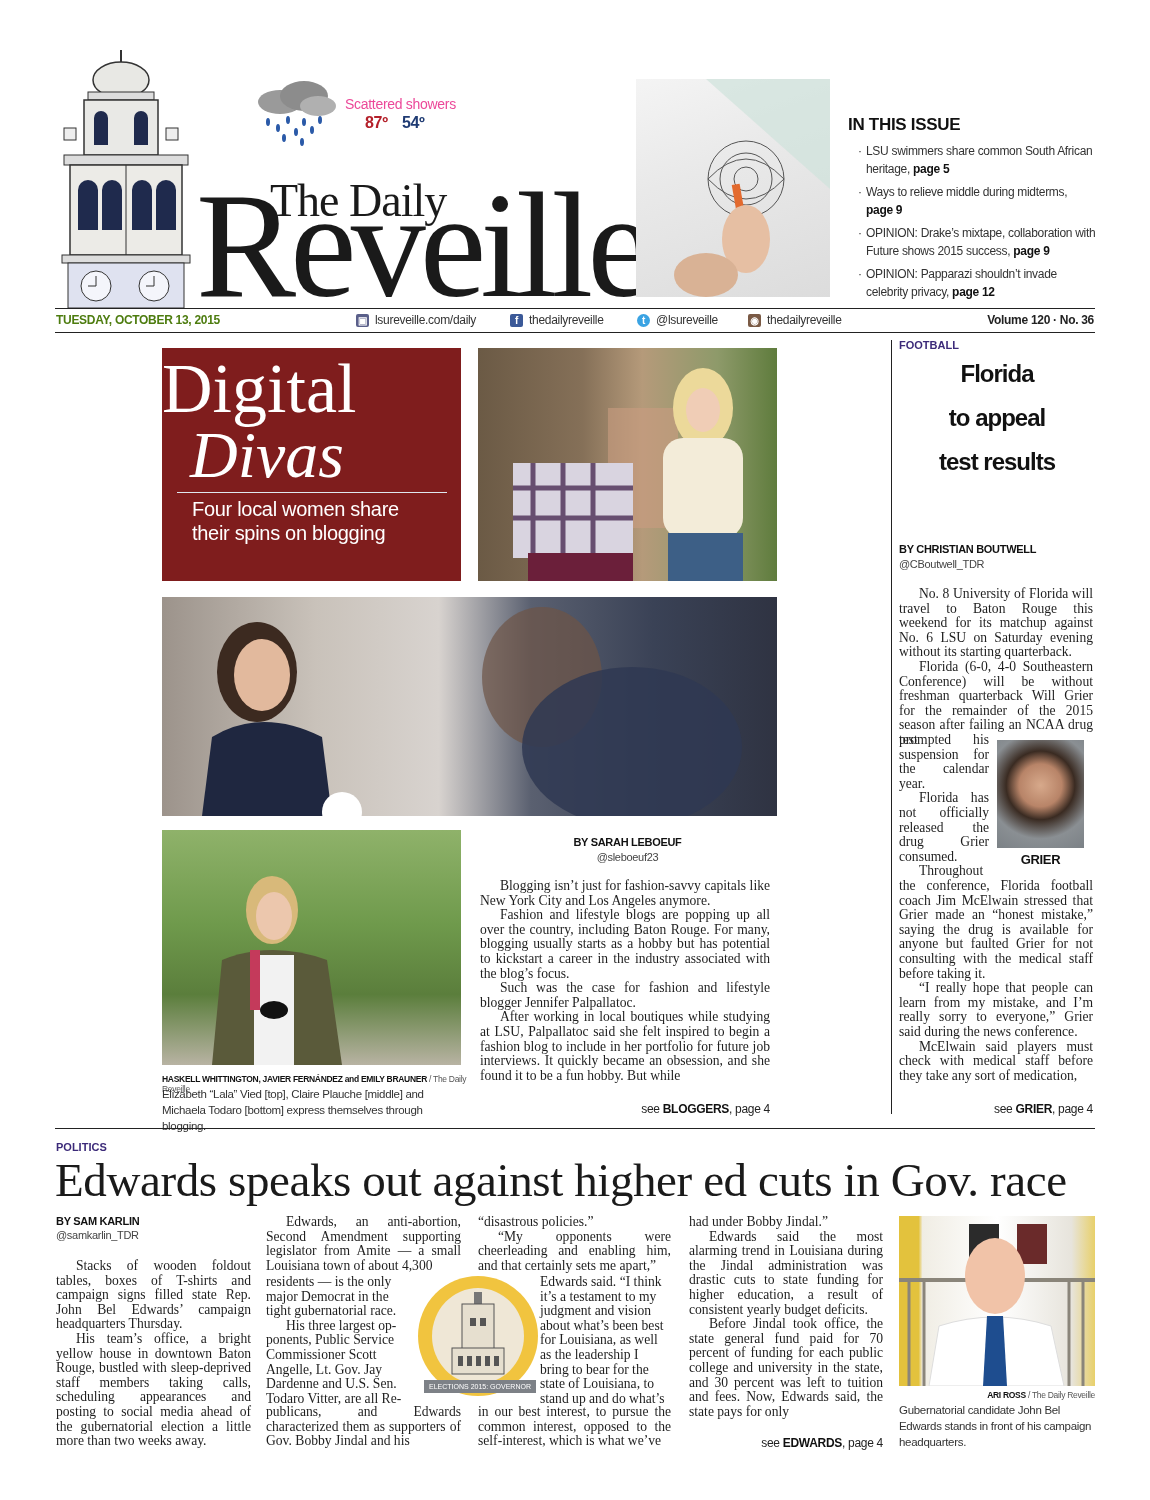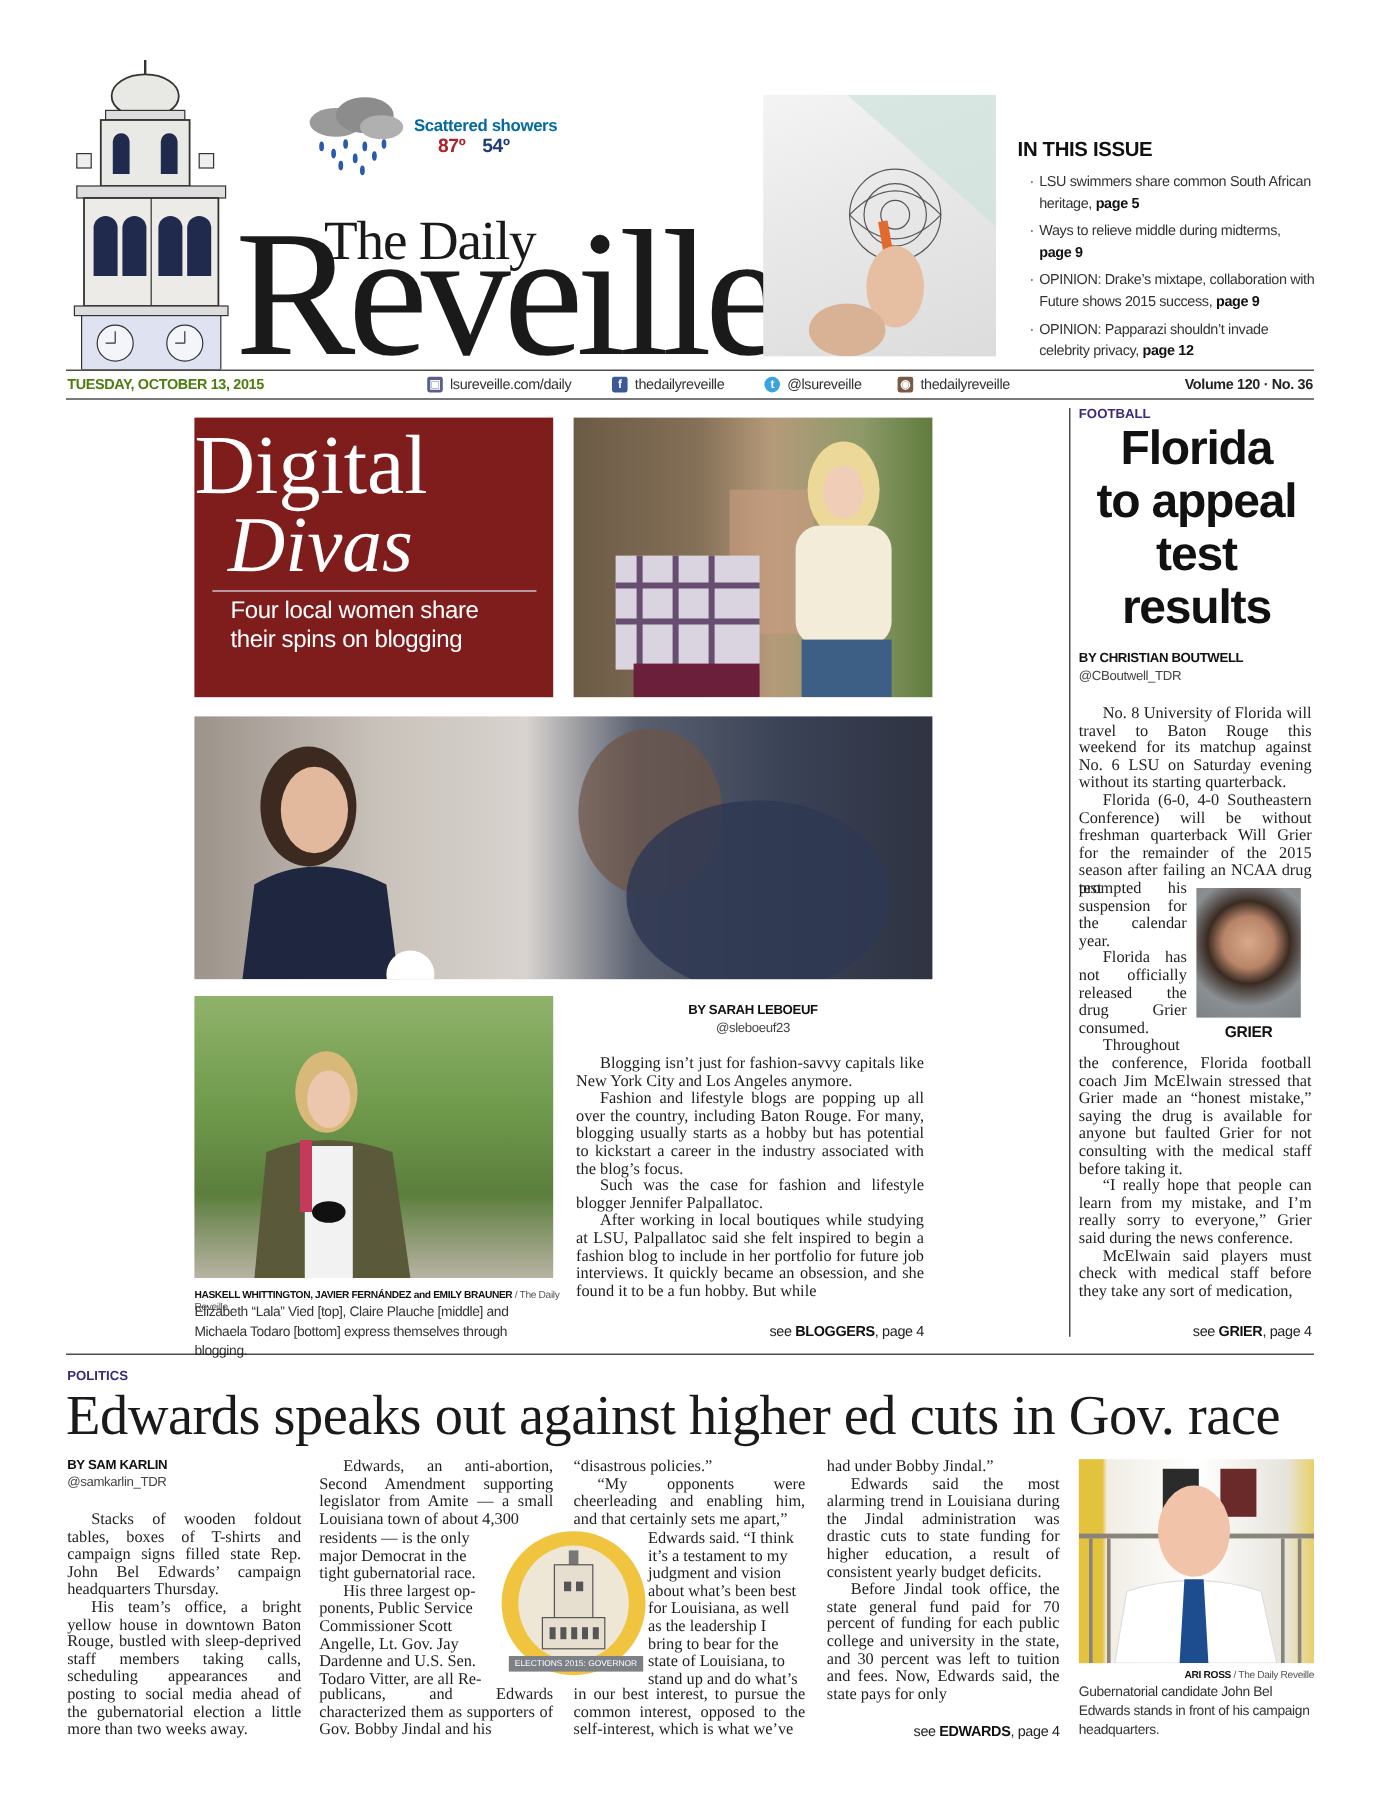--- a/index.html
+++ b/index.html
@@ -6,21 +6,21 @@
   html, body { width: 1150px; height: 1500px; background: #ffffff; overflow: hidden; }
   body { position: relative; font-family: "Liberation Serif", serif; color: #1a1a1a; }
   .abs { position: absolute; }
   .sans { font-family: "Liberation Sans", sans-serif; }
   .cond { font-family: "Liberation Sans", sans-serif; font-stretch: condensed; letter-spacing: -0.3px; }
   .serif { font-family: "Liberation Serif", serif; }
 
   
   .tower { left: 58px; top: 50px; width: 135px; height: 258px; }
   .weather-cloud { left: 256px; top: 78px; width: 82px; height: 70px; }
-  .weather-text { left: 345px; top: 96px; font-size: 14px; color: #0369a1; font-weight: bold; }
+  .weather-text { left: 345px; top: 96px; font-size: 14px; color: #ec4899; }
   .weather-temps { left: 365px; top: 114px; font-size: 16px; font-weight: bold; }
   .temp-hi { color: #b4202a; margin-right: 10px; }
   .temp-lo { color: #1f3b73; }
   .title-small { left: 270px; top: 178px; font-size: 46px; line-height: 46px; color: #1a1a1a; letter-spacing: -1px; }
   .title-big { left: 196px; top: 170px; font-size: 150px; line-height: 150px; color: #1a1a1a; letter-spacing: -6px; }
   .teaser-photo { left: 636px; top: 79px; width: 194px; height: 218px; background: linear-gradient(160deg,#f4f4f4 0%,#e9e9e9 40%,#dcdcdc 100%); overflow: hidden; }
   .issue-head { left: 848px; top: 115px; font-size: 17px; font-weight: bold; color: #111; }
   .issue-list { left: 866px; top: 142px; width: 230px; list-style: none; }
   .issue-list li { font-size: 12px; line-height: 18px; color: #333; margin-bottom: 5px; position: relative; }
   .issue-list li::before { content: "·"; position: absolute; left: -8px; }
@@ -50,21 +50,21 @@
   .byline { font-size: 11px; font-weight: bold; color: #111; }
   .handle { font-size: 11px; color: #444; }
   .body-text { font-size: 13.6px; line-height: 14.6px; text-align: justify; color: #1e1e1e; }
   .body-text p { text-indent: 20px; }
   .jump { font-size: 12px; color: #222; }
   .jump b { color: #111; }
 
   
   .vrule { left: 891px; top: 340px; width: 1px; height: 774px; background: #222; }
   .kicker { font-size: 11px; font-weight: bold; color: #3c2a79; }
-  .fl-head { left: 898px; top: 352px; width: 198px; text-align: center; font-size: 40px; line-height: 44px; font-weight: bold; color: #111; letter-spacing: -1px; }
+  .fl-head { left: 898px; top: 352px; width: 198px; text-align: center; font-size: 24px; line-height: 44px; font-weight: bold; color: #111; letter-spacing: -1px; }
   .grier-photo { left: 997px; top: 740px; width: 87px; height: 108px; background: radial-gradient(circle at 50% 42%,#d7a98b 0%,#b88468 28%,#3a2b22 45%,#8a8f93 70%,#7b8186 100%); }
 
   .hrule2 { left: 55px; top: 1128px; width: 1040px; height: 1px; background: #222; }
   .pol-head { left: 55px; top: 1155px; font-size: 47px; line-height: 50px; color: #1a1a1a; letter-spacing: -0.4px; white-space: nowrap; }
   .seal { left: 418px; top: 1276px; width: 120px; height: 120px; border-radius: 50%; background: #f1c43f; }
   .seal-inner { position: absolute; left: 14px; top: 12px; width: 92px; height: 96px; border-radius: 50%; background: #efe7d6; }
   .seal-ribbon { left: 424px; top: 1380px; width: 112px; height: 13px; background: #7d8187; color: #fff; font-size: 7px; line-height: 13px; text-align: center; font-family: "Liberation Sans", sans-serif; }
   .edwards-photo { left: 899px; top: 1216px; width: 196px; height: 170px; background: linear-gradient(90deg,#e3c23d 0%,#e3c23d 10%,#f0ede4 12%,#ffffff 50%,#e7e4dc 88%,#e8d06a 100%); overflow: hidden; }
 </style>
 </head>

